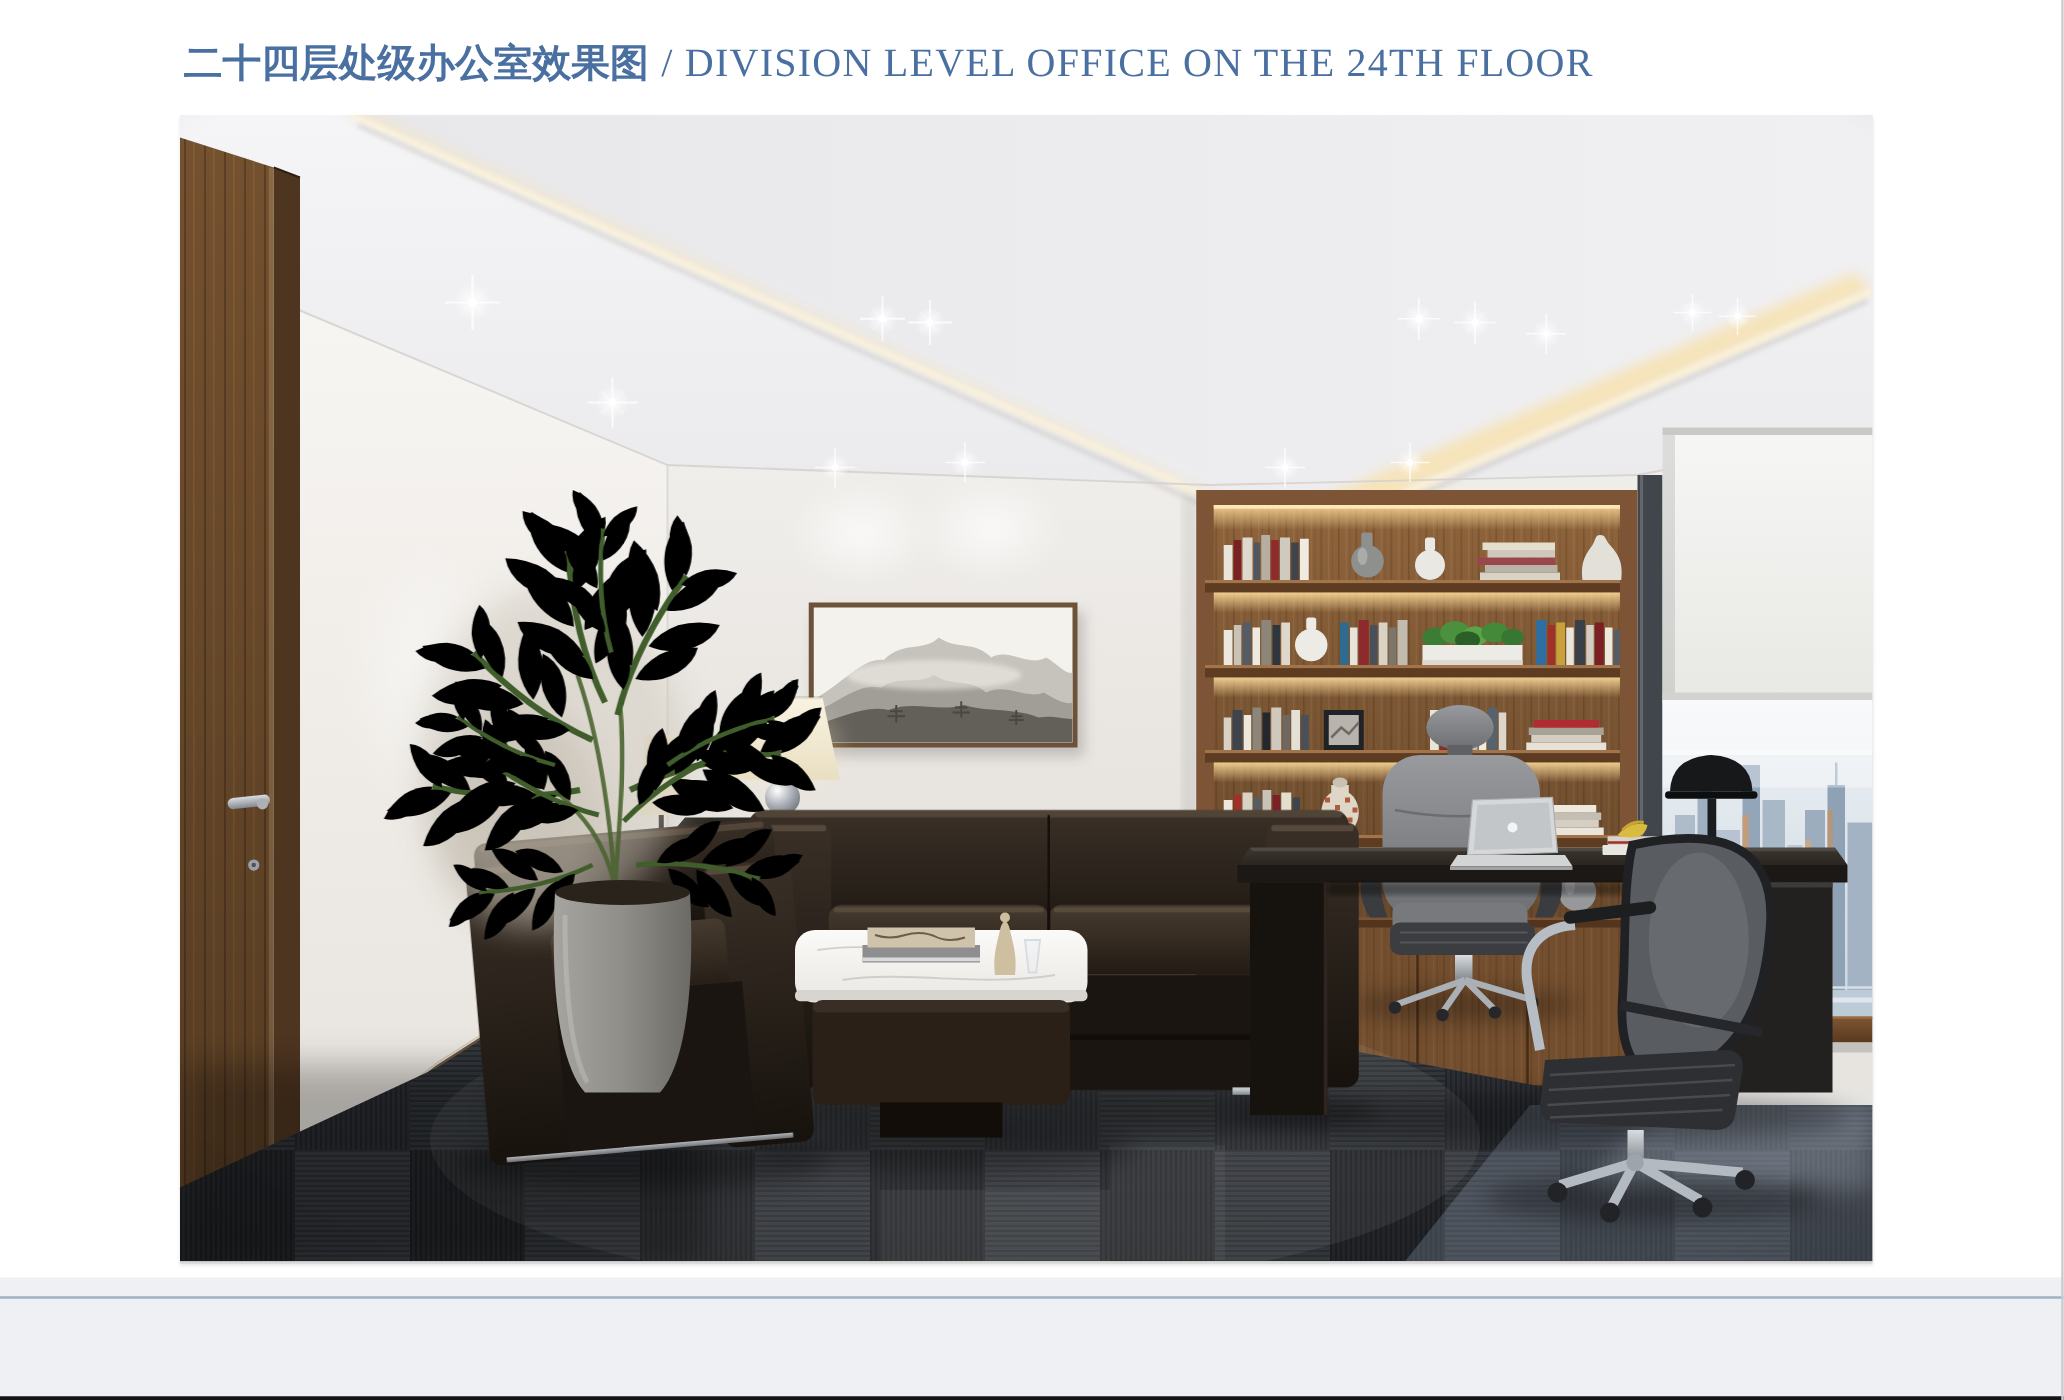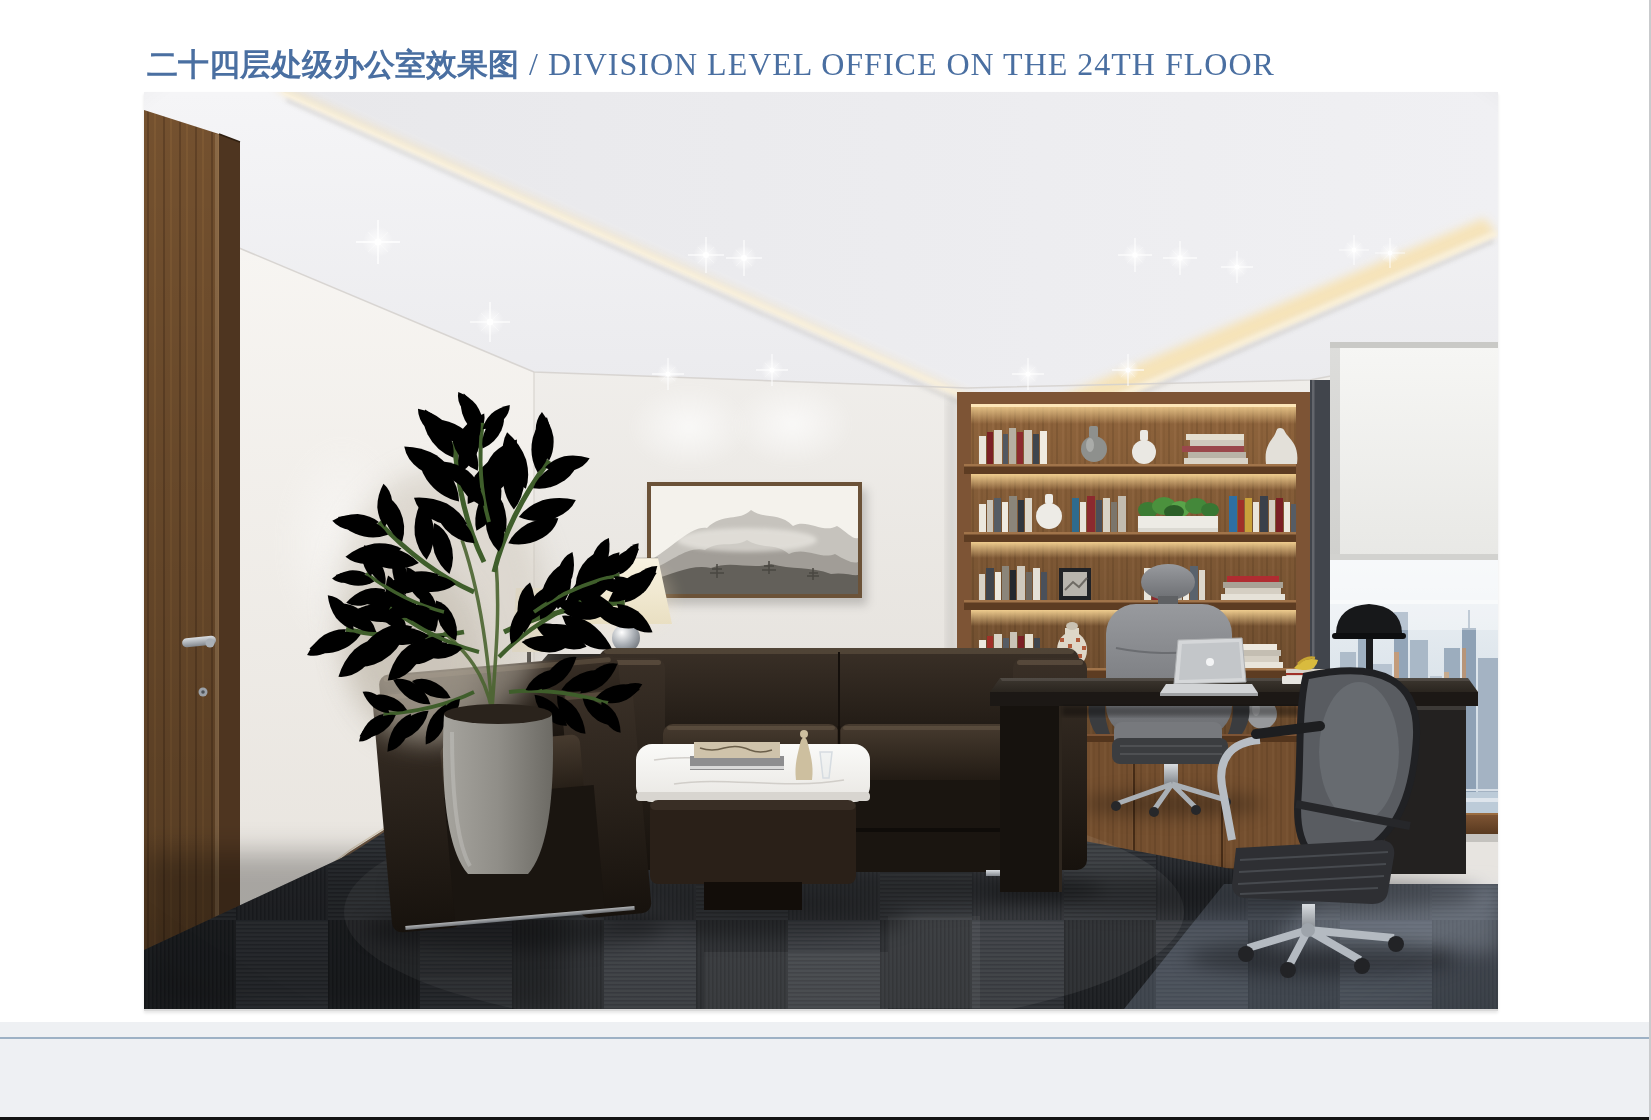--- a/index.html
+++ b/index.html
@@ -5,21 +5,21 @@
   :root{
     --title:#4a6fa1; --page_bg:#ffffff; --footer_bg:#eef0f3;
     --footer_line:#9db1c5; --bottom_bar:#141414; --edge_line:#c9cbcd;
   }
   html,body{margin:0;padding:0;}
   body{
     width:1651px;height:1120px;position:relative;overflow:hidden;
     background:var(--page_bg);
     font-family:"Liberation Sans","DejaVu Sans",sans-serif;
   }
-  .header{position:absolute;left:147px;top:48px;}
+  .header{position:absolute;left:147px;top:34px;}
   h1{margin:0;white-space:nowrap;color:var(--title);line-height:1;}
   .t-zh{font-size:31px;font-weight:bold;letter-spacing:0px;
         font-family:"Liberation Sans","DejaVu Sans",sans-serif;}
   .t-en{font-size:32px;font-weight:normal;margin-left:10px;letter-spacing:1px;
         font-family:"Liberation Serif","DejaVu Serif",serif;}
   .render{
     position:absolute;left:144px;top:92px;width:1354px;height:917px;margin:0;
     border-bottom:2px solid #d9d9d9; box-shadow:0 2px 3px rgba(0,0,0,.10);
     background:#eceae7;
   }

